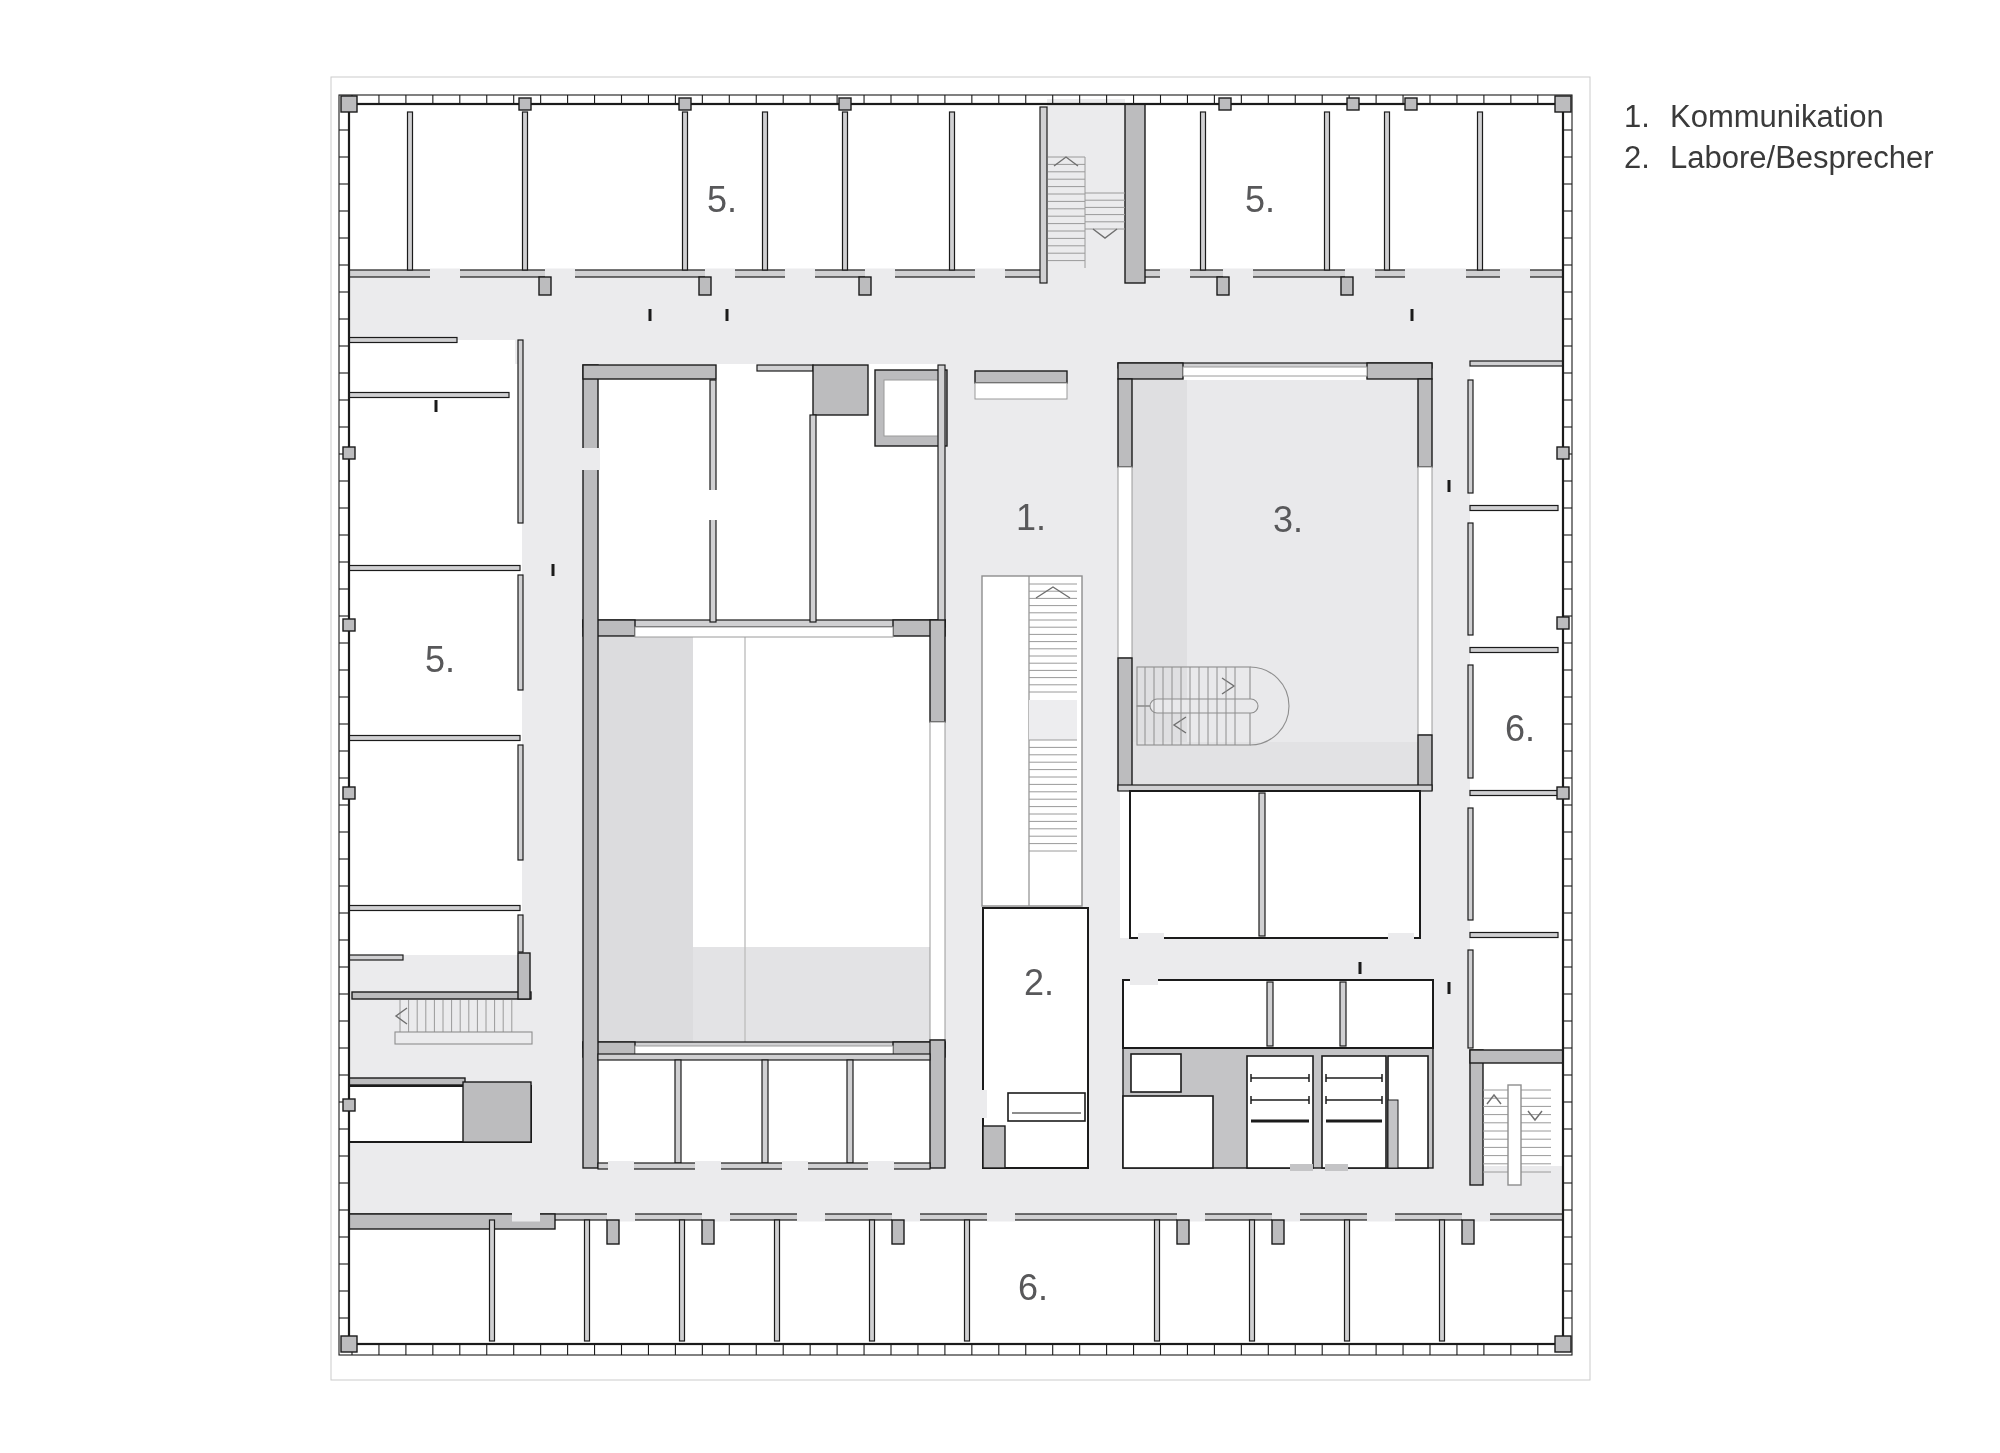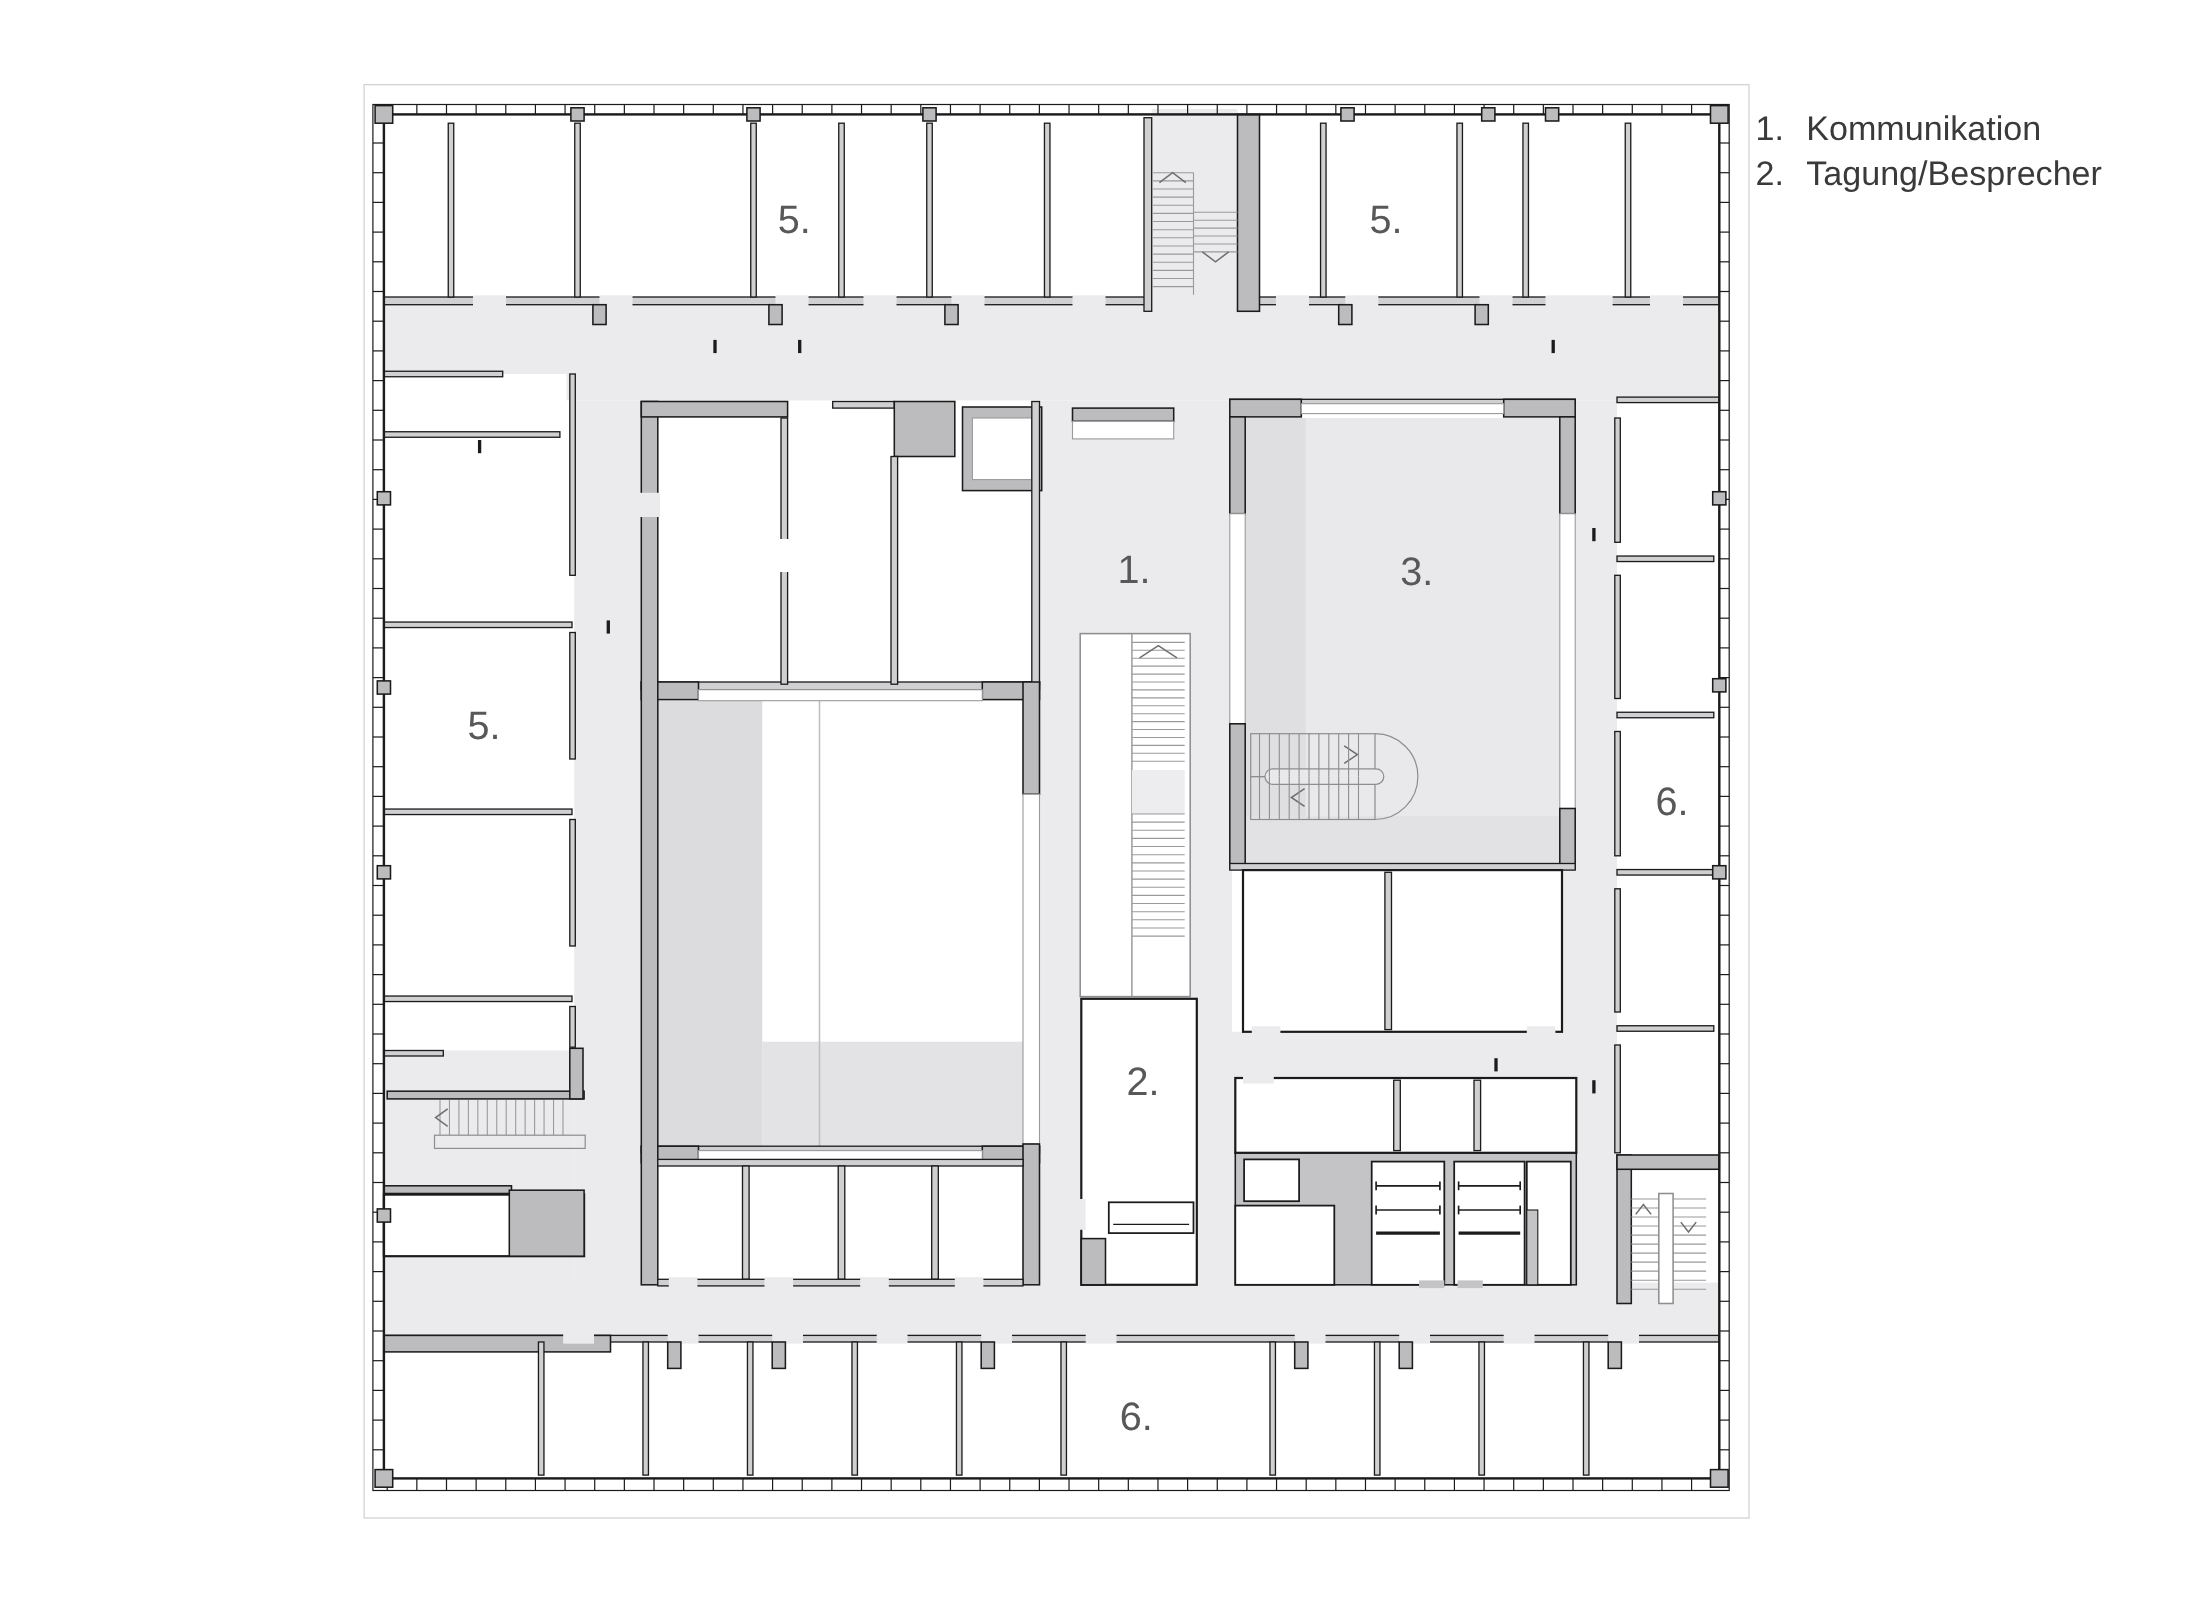--- a/index.html
+++ b/index.html
@@ -17,21 +17,21 @@
   .win{fill:#ffffff;stroke:#9a9a9a;stroke-width:1;}
   .thinbox{fill:none;stroke:#8e8e8e;stroke-width:1.1;}
   .shaft{fill:#ffffff;stroke:#8e8e8e;stroke-width:1.4;}
   .arr{fill:none;stroke:#6f6f6f;stroke-width:1.4;}
   .dk{fill:var(--line);}
   .lbl{font-family:"Liberation Sans",sans-serif;font-size:36px;font-weight:400;
        fill:var(--labeltext);}
   
   .legend{position:absolute;left:1596px;top:96px;color:var(--legendtext);
           font-size:31px;line-height:41px;font-weight:500;}
-  .legend-row{white-space:nowrap;}
+  .legend-row{white-space:nowrap;margin-left:28px;}
   .legend-num{display:inline-block;width:46px;}
 </style>
 </head>
 <body>
 
 <div id="stage">
 
 <svg width="2000" height="1453" viewBox="0 0 2000 1453">
 
   <rect x="331" y="77" width="1259" height="1303" fill="none" stroke="#cbcbcb" stroke-width="1"></rect>
@@ -620,15 +620,15 @@
     <text class="lbl" x="1031" y="530" text-anchor="middle">1.</text>
     <text class="lbl" x="1288" y="532" text-anchor="middle">3.</text>
     <text class="lbl" x="1520" y="741" text-anchor="middle">6.</text>
     <text class="lbl" x="1039" y="995" text-anchor="middle">2.</text>
     <text class="lbl" x="1033" y="1300" text-anchor="middle">6.</text>
   </g>
 </svg>
 
   <div class="legend">
     <div class="legend-row"><span class="legend-num">1.</span><span>Kommunikation</span></div>
-    <div class="legend-row"><span class="legend-num">2.</span><span>Tagung/Besprecher</span></div>
+    <div class="legend-row"><span class="legend-num">2.</span><span>Labore/Besprecher</span></div>
   </div>
 </div>
 
 </body></html>

